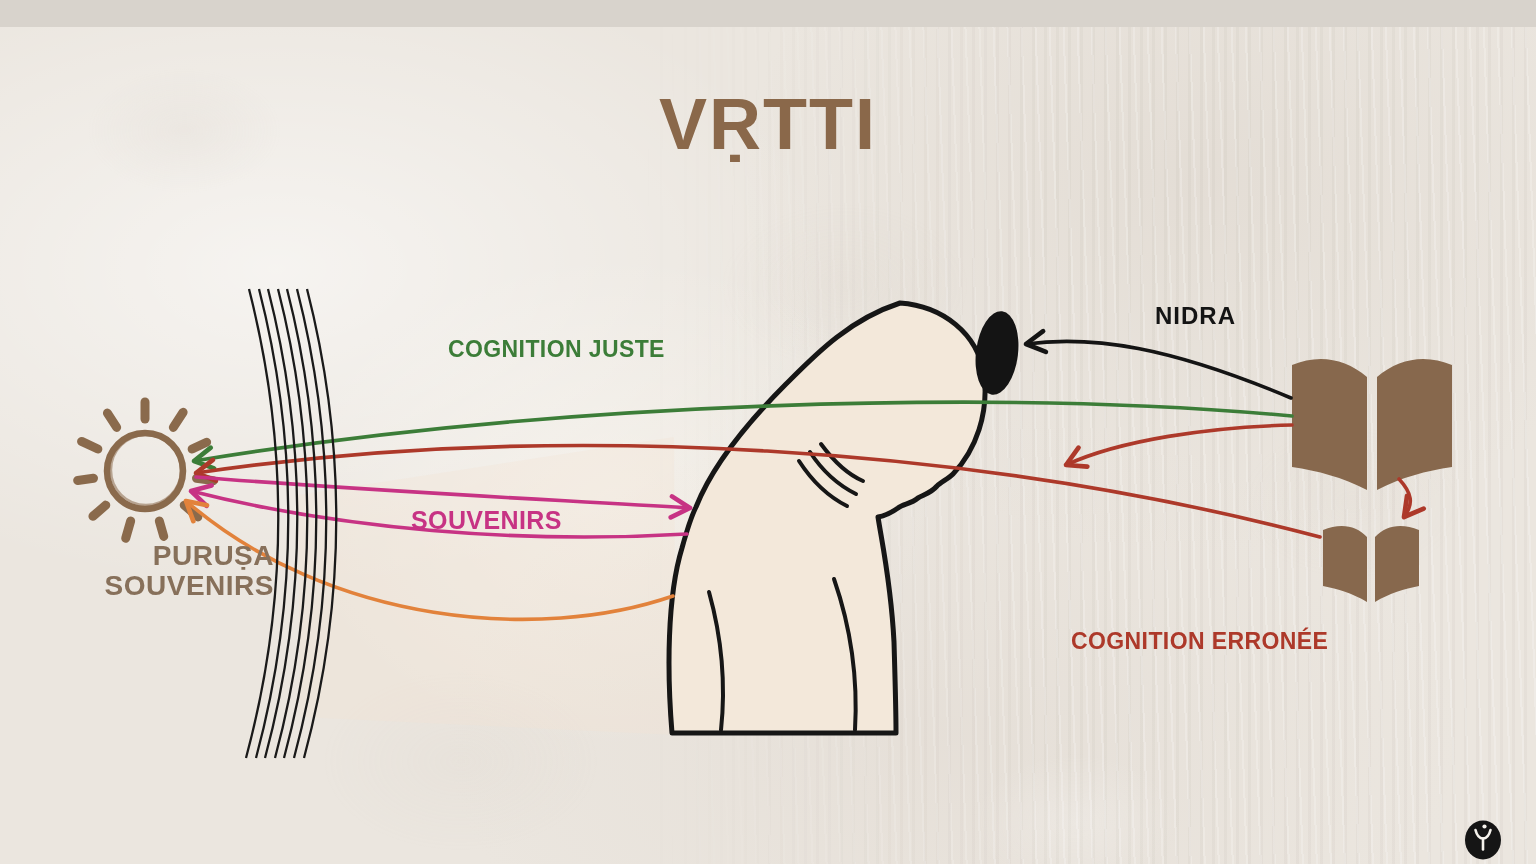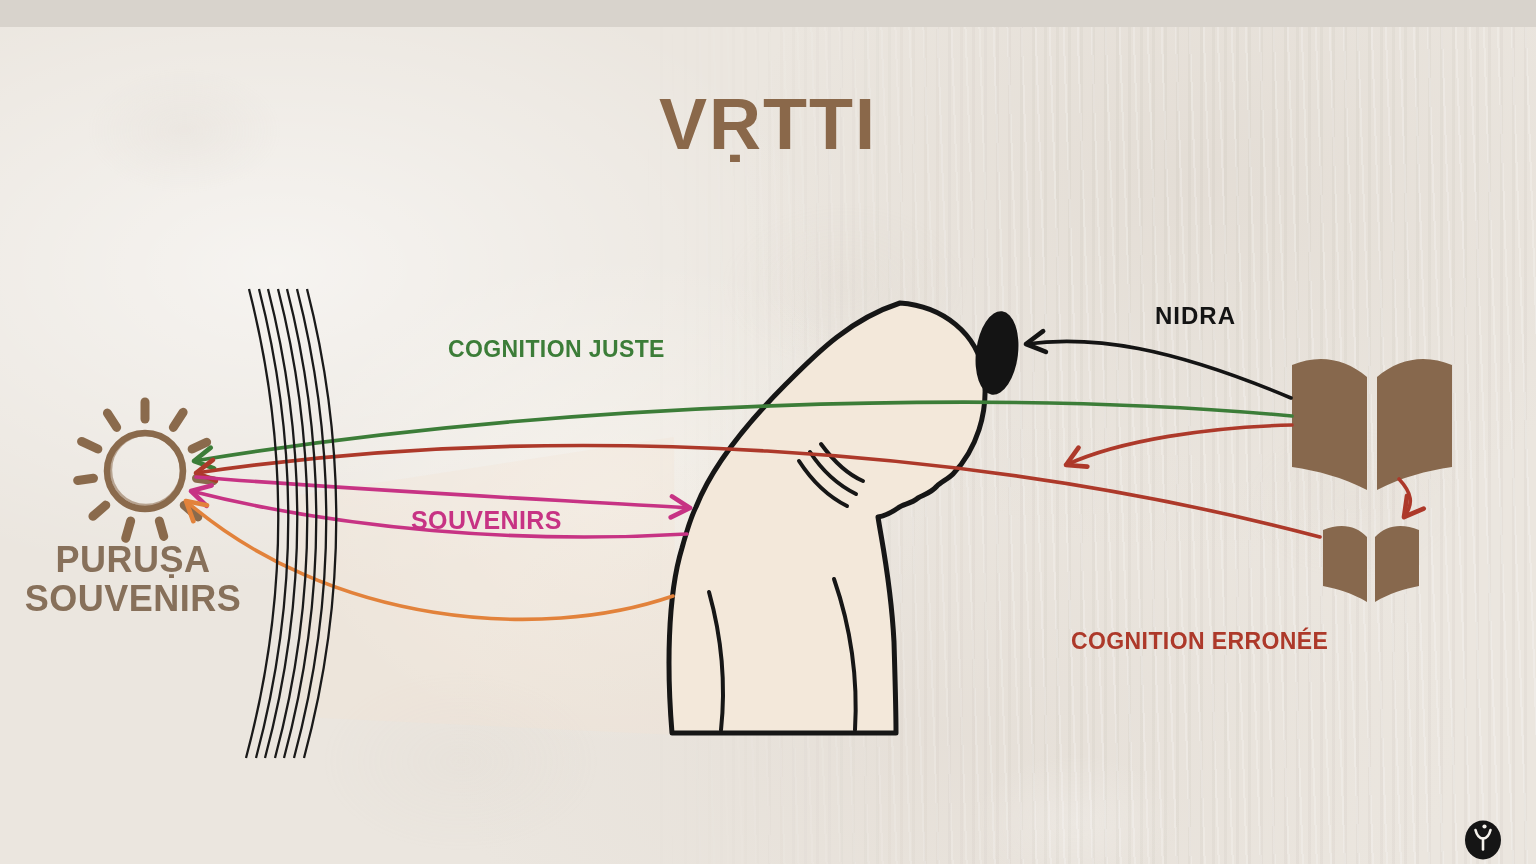--- a/index.html
+++ b/index.html
@@ -31,22 +31,22 @@
       radial-gradient(200px 130px at 30% 85%, rgba(203,194,184,.2), transparent 70%),
       radial-gradient(150px 100px at 70% 92%, rgba(255,255,255,.4), transparent 70%);
   }
   svg.scene{position:absolute; left:0; top:0;}
   .lbl{position:absolute; font-weight:700; letter-spacing:.4px; white-space:nowrap;}
   .title{
     position:absolute; left:0; right:0; top:56px; text-align:center;
     font-size:72px; font-weight:700; letter-spacing:2px; color:#8a684a;
   }
   .purusha{
-    position:absolute; left:0; top:514px; width:266px; text-align:center;
-    font-size:36px; font-weight:700; line-height:1.07; color:#87705a; letter-spacing:.5px;
+    position:absolute; left:8px; top:514px; width:266px; text-align:right;
+    font-size:28px; font-weight:700; line-height:1.07; color:#87705a; letter-spacing:.5px;
   }
   .lbl-juste{left:448px; top:309px; font-size:23px; color:#3c7d38;}
   .lbl-souvenirs{left:411px; top:479px; font-size:25px; color:#c73384;}
   .lbl-imaginaire{left:336px; top:677px; font-size:23px; color:#e2823b;}
   .lbl-erronee{left:1071px; top:601px; font-size:23px; color:#ad392a;}
   .lbl-nidra{left:1155px; top:275px; font-size:24px; color:#141414; letter-spacing:1px;}
 </style>
 </head>
 <body>
 

